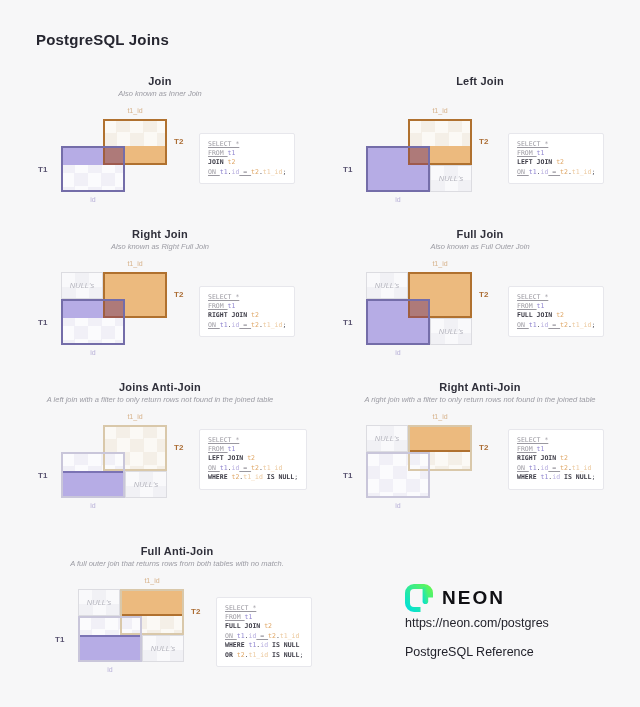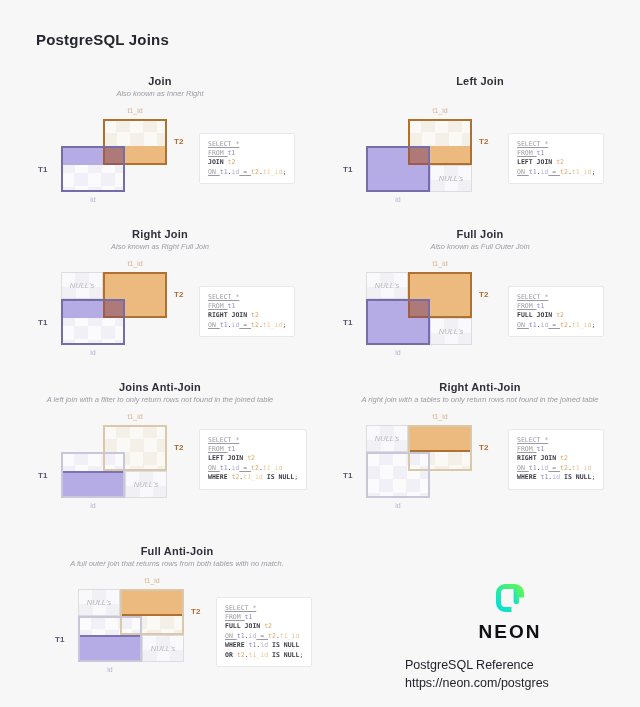--- a/index.html
+++ b/index.html
@@ -63,35 +63,35 @@
   .code-4 { top:64px; } .code-5 { top:54px; } .code-6 { top:58px; }
   .tk-kw  { color:#9a98a0;text-decoration:underline; }
   .tk-kwb { color:#3c3b46; font-weight:700; }
   .tk-t1  { color:#8f84cf; }
   .tk-t1c { color:#b9b0e0; }
   .tk-t2  { color:#e0a868; }
   .tk-t2c { color:#ecc99e; }
   .tk-p   { color:#52525c; }
   
   .footer { position:absolute; left:405px; top:584px; width:210px; }
-  .brandrow { display:flex; align-items:center; gap:9px;flex-direction:column; }
+  .brandrow { display:flex; align-items:center; gap:9px; }
   .brand { font-size:19px; font-weight:800; letter-spacing:2px; color:#101014; }
   .fline { font-size:12.5px; color:#23232c; margin-top:4px; }
   .fline1 { margin-top:15px; }
 </style>
 </head>
 <body>
 
 <div id="app">
 
   <h1 class="page-title">PostgreSQL Joins</h1>
 
   <section class="cell c-l r1">
     <h3 class="jtitle">Join</h3>
-    <p class="jsub">Also known as Inner Right</p>
+    <p class="jsub">Also known as Inner Join</p>
     <div class="diagram">
       <span class="lbl t1id">t1_id</span>
       <div class="chk-t2 t2-area"></div>
       <div class="chk-t1 t1-area"></div>
       <div class="f-t1 t1-top"></div>
       <div class="f-t2 t2-bot"></div>
       <div class="rect t2rect"></div>
       <div class="f-ov ov"></div>
       <div class="rect t1rect"></div>
       <span class="lbl lt2">T2</span>
@@ -181,21 +181,21 @@
         </div>
       <span class="lbl lt2">T2</span>
       <span class="lbl lt1">T1</span>
       <span class="lbl lid">id</span>
     </div>
     <pre class="code code-5"><div><span class="tk-kw">SELECT *</span></div><div><span class="tk-kw">FROM </span><span class="tk-t1">t1</span></div><div><span class="tk-kwb">LEFT JOIN </span><span class="tk-t2">t2</span></div><div><span class="tk-kw">ON </span><span class="tk-t1">t1</span><span class="tk-p">.</span><span class="tk-t1c">id</span><span class="tk-kw"> = </span><span class="tk-t2">t2</span><span class="tk-p">.</span><span class="tk-t2c">t1_id</span></div><div><span class="tk-kwb">WHERE </span><span class="tk-t2">t2</span><span class="tk-p">.</span><span class="tk-t2c">t1_id</span><span class="tk-kwb"> IS NULL</span><span class="tk-p">;</span></div></pre>
   </section>
 
   <section class="cell c-r r3">
     <h3 class="jtitle">Right Anti-Join</h3>
-    <p class="jsub">A right join with a tables to only return rows not found in the joined table</p>
+    <p class="jsub">A right join with a filter to only return rows not found in the joined table</p>
     <div class="diagram">
       <span class="lbl t1id">t1_id</span>
       <div class="chk-t2 t2-area"></div>
       <div class="chk-t1 t1-area"></div>
       <div class="f-t2 sb2 t2-top"></div>
       <div class="rect t2rect faded2"></div>
       <div class="rect t1rect faded1"></div>
       <div class="nb nb-tl">
           <span class="lnull">NULL's</span>
         </div>
@@ -238,17 +238,17 @@
             <stop offset="0" stop-color="#00e0d9"></stop>
             <stop offset="1" stop-color="#62f655"></stop>
           </linearGradient>
         </defs>
         <rect x="2.5" y="2.5" width="23" height="23" rx="6.5" fill="none" stroke="url(#ng)" stroke-width="5"></rect>
         <rect x="15.5" y="13.5" width="13" height="15" fill="#f7f7f8"></rect>
         <rect x="17.6" y="2.5" width="5.6" height="17.5" rx="2.8" fill="url(#ng)"></rect>
       </svg>
       <span class="brand">NEON</span>
     </div>
+    <div class="fline">https://neon.com/postgres</div>
     <div class="fline fline1">PostgreSQL Reference</div>
-    <div class="fline">https://neon.com/postgres</div>
   </div>
 
 </div>
 
 </body></html>

